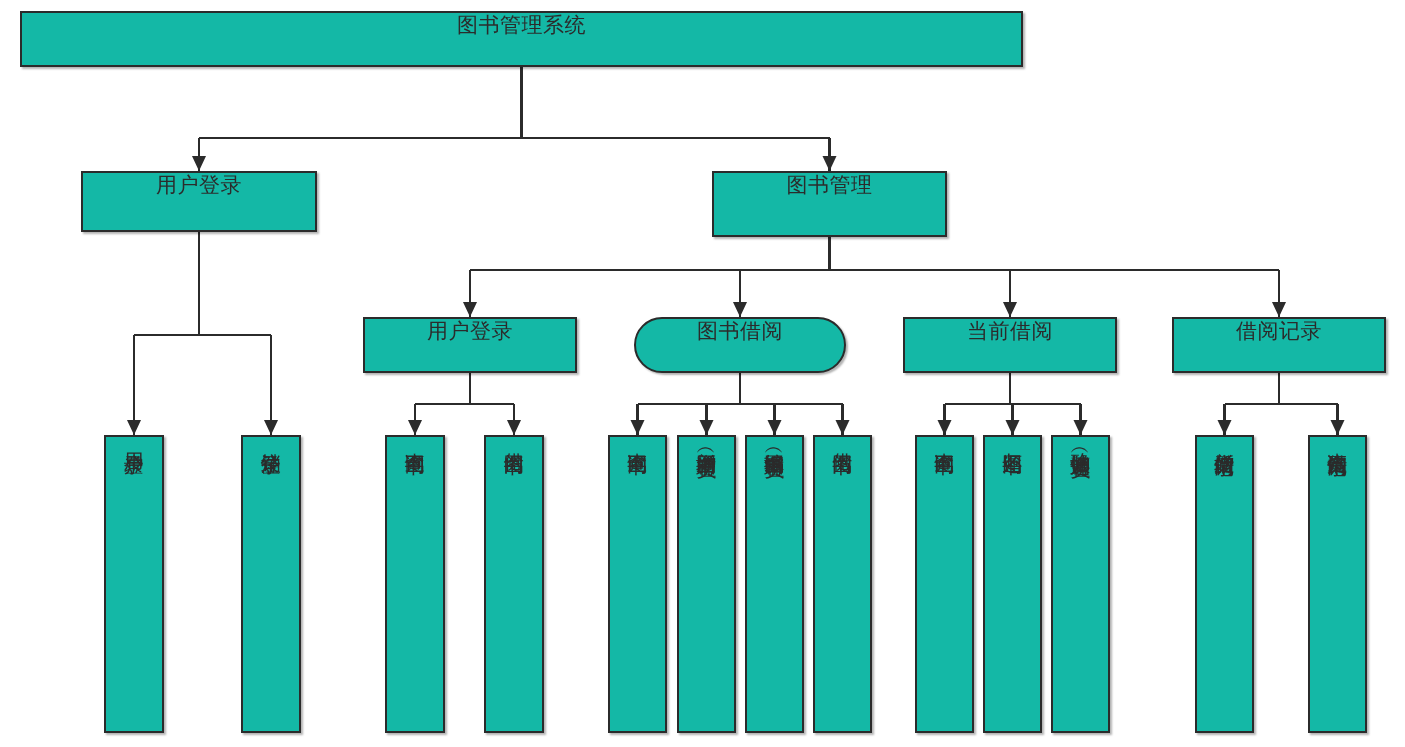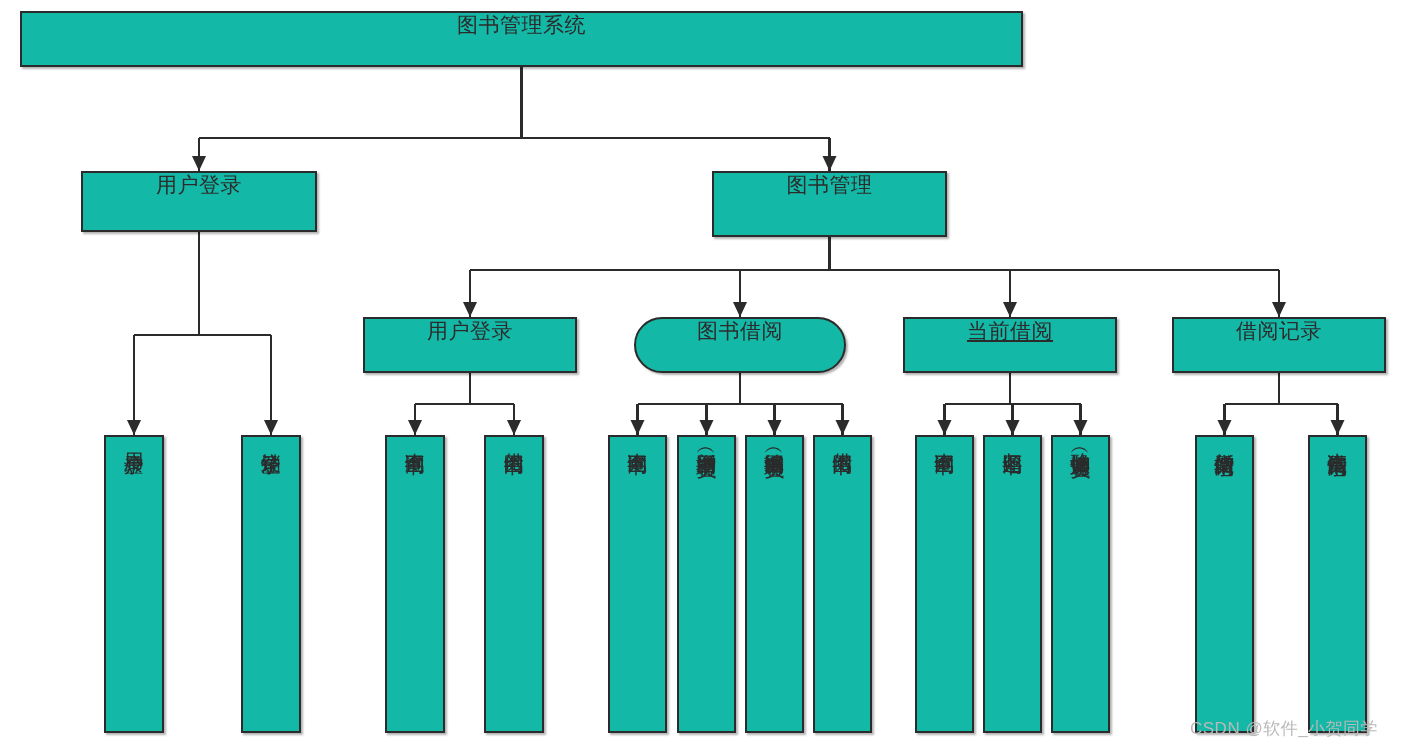--- a/index.html
+++ b/index.html
@@ -126,21 +126,21 @@
       <div class="node" style="left: 712px; top: 171px; width: 235px; height: 66px; border-color: rgb(43, 43, 43);">
         <span class="node-label" style="color: rgb(43, 43, 43);">图书管理</span>
       </div>
       <div class="node" style="left: 363px; top: 317px; width: 214px; height: 56px; border-color: rgb(43, 43, 43);">
         <span class="node-label" style="color: rgb(43, 43, 43);">用户登录</span>
       </div>
       <div class="node" style="left: 634px; top: 317px; width: 212px; height: 56px; border-color: rgb(43, 43, 43); border-radius: 28px;">
         <span class="node-label" style="color: rgb(43, 43, 43);">图书借阅</span>
       </div>
       <div class="node" style="left: 903px; top: 317px; width: 214px; height: 56px; border-color: rgb(43, 43, 43);">
-        <span class="node-label" style="color: rgb(43, 43, 43); text-decoration: underline;">当前借阅</span>
+        <span class="node-label" style="color: rgb(43, 43, 43);">当前借阅</span>
       </div>
       <div class="node" style="left: 1172px; top: 317px; width: 214px; height: 56px; border-color: rgb(43, 43, 43);">
         <span class="node-label" style="color: rgb(43, 43, 43);">借阅记录</span>
       </div>
       <div class="node vertical" style="left: 104px; top: 435px; width: 60px; height: 298px; border-color: rgb(43, 43, 43);">
         <span class="node-label" style="color: rgb(43, 43, 43);">用户登录</span>
       </div>
       <div class="node vertical" style="left: 241px; top: 435px; width: 60px; height: 298px; border-color: rgb(43, 43, 43);">
         <span class="node-label" style="color: rgb(43, 43, 43);">注销登录</span>
       </div>
@@ -171,14 +171,13 @@
       <div class="node vertical" style="left: 1051px; top: 435px; width: 59px; height: 298px; border-color: rgb(43, 43, 43);">
         <span class="node-label" style="color: rgb(43, 43, 43);">确认归还（管理员）</span>
       </div>
       <div class="node vertical" style="left: 1195px; top: 435px; width: 59px; height: 298px; border-color: rgb(43, 43, 43);">
         <span class="node-label" style="color: rgb(43, 43, 43);">新增借阅记录</span>
       </div>
       <div class="node vertical" style="left: 1308px; top: 435px; width: 59px; height: 298px; border-color: rgb(43, 43, 43);">
         <span class="node-label" style="color: rgb(43, 43, 43);">查询借阅记录</span>
       </div>
     </div>
-  <div class="watermark" style="left: 1190px; top: 717px; color: rgb(185, 185, 185);">CSDN @软件_小贺同学</div>
 </div>
 
 </body></html>

